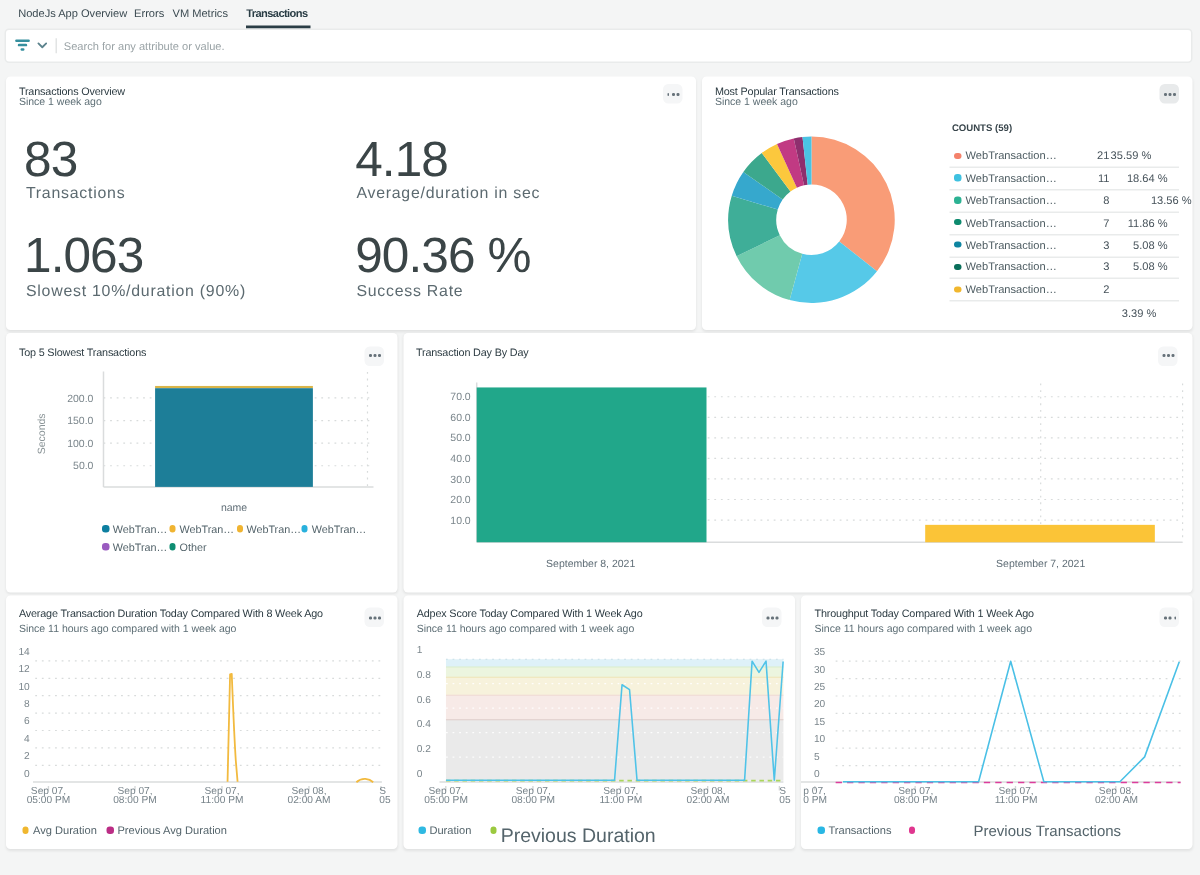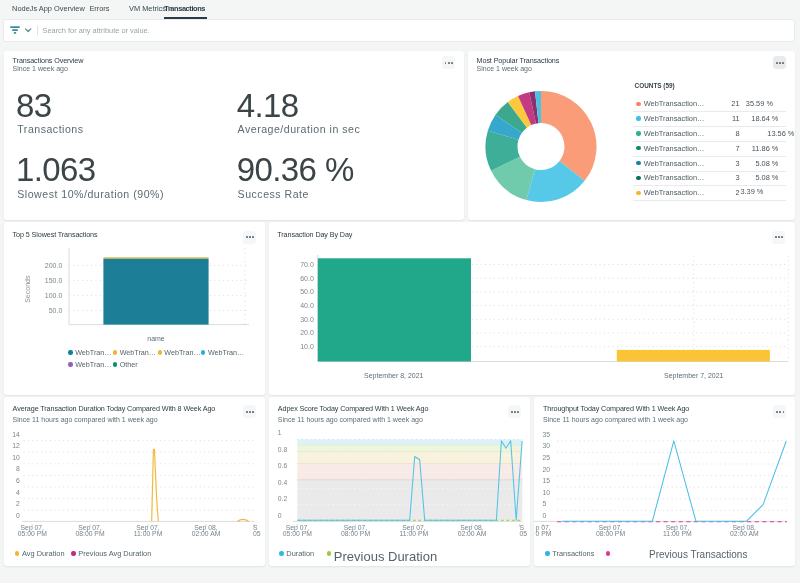--- a/index.html
+++ b/index.html
@@ -6,21 +6,21 @@
 .t{position:absolute;font-size:7.2px;font-weight:normal;color:#2c3b42;line-height:1;letter-spacing:-.1px;white-space:nowrap}
 .s{position:absolute;font-size:7px;color:#5d6e75;line-height:1;white-space:nowrap}
 .n{position:absolute;font-size:33px;color:#3b4547;line-height:1;letter-spacing:-.6px;white-space:nowrap}
 .l{position:absolute;font-size:10.6px;color:#5c6a70;line-height:1;letter-spacing:.5px;white-space:nowrap}
 .xl{position:absolute;font-size:6.8px;color:#77838a;line-height:5.9px;text-align:center;white-space:nowrap}
 svg{position:absolute;left:0;top:0}
 text{font-family:"Liberation Sans",sans-serif}
 </style></head><body>
 <div style="position:absolute;left:12.1px;top:5.2px;font-size:7.4px;color:#3b4a51;line-height:1;white-space:nowrap">NodeJs App Overview</div>
 <div style="position:absolute;left:89.4px;top:5.2px;font-size:7.4px;color:#3b4a51;line-height:1">Errors</div>
-<div style="position:absolute;left:129px;top:5.2px;font-size:7.4px;color:#3b4a51;line-height:1">VM Metrics</div>
+<div style="position:absolute;left:115px;top:5.2px;font-size:7.4px;color:#3b4a51;line-height:1">VM Metrics</div>
 <div style="position:absolute;left:164.2px;top:5.2px;font-size:7.4px;font-weight:bold;letter-spacing:-.4px;color:#2a3d45;line-height:1">Transactions</div>
 <div style="position:absolute;left:163.5px;top:17px;width:43px;height:1.8px;background:#2a3d45"></div>
 <div style="position:absolute;left:3px;top:19.4px;width:792px;height:23px;background:#fff;border:1px solid #e9ebeb;border-radius:3px"></div>
 <svg style="left:3px;top:19.4px" width="50" height="23" viewBox="0 0 50 23">
 <rect x="7.1" y="7.3" width="9.8" height="1.7" rx="0.8" fill="#368f9e"></rect>
 <rect x="8.9" y="10.2" width="6.2" height="1.7" rx="0.8" fill="#368f9e"></rect>
 <rect x="10.7" y="13.1" width="2.6" height="1.7" rx="0.8" fill="#368f9e"></rect>
 <polyline points="22.6,9.9 25.2,12.5 27.8,9.9" fill="none" stroke="#5c838d" stroke-width="1.2" stroke-linecap="round" stroke-linejoin="round"></polyline>
 <line x1="34.5" y1="6.5" x2="34.5" y2="16.5" stroke="#e2e4e4" stroke-width="1"></line>
 </svg>
@@ -63,21 +63,21 @@
     <path d="M12.55,25.64 A55.5,55.5 0 0 1 24.84,12.99 L43.96,38.65 A23.5,23.5 0 0 0 38.76,44.01 Z" fill="#3ca88d"></path>
     <path d="M24.84,12.99 A55.5,55.5 0 0 1 35.00,6.99 L48.26,36.11 A23.5,23.5 0 0 0 43.96,38.65 Z" fill="#fcc83d"></path>
     <path d="M35.00,6.99 A55.5,55.5 0 0 1 46.20,3.27 L53.00,34.54 A23.5,23.5 0 0 0 48.26,36.11 Z" fill="#c13a83"></path>
     <path d="M46.20,3.27 A55.5,55.5 0 0 1 52.01,2.32 L55.47,34.14 A23.5,23.5 0 0 0 53.00,34.54 Z" fill="#8e2f6e"></path>
     <path d="M52.01,2.32 A55.5,55.5 0 0 1 58.00,2.00 L58.00,34.00 A23.5,23.5 0 0 0 55.47,34.14 Z" fill="#4ac3e3"></path>
   </svg>
 <div style="position:absolute;left:634.6px;top:82.8px;font-size:6.4px;font-weight:bold;color:#39464c;line-height:1">COUNTS (59)</div>
 <i style="position:absolute;left:636.3px;top:101.6px;width:4.4px;height:4.4px;border-radius:50%;background:#f4826b;display:block"></i>
 <div style="position:absolute;left:643.7px;top:100.2px;font-size:7.4px;color:#4c5b61;line-height:1;white-space:nowrap">WebTransaction…</div>
 <div style="position:absolute;left:709.6px;top:100.2px;width:30px;font-size:7.4px;color:#46525a;line-height:1;text-align:right">21</div>
-<div style="position:absolute;left:740.4px;top:100.2px;width:38px;font-size:7.4px;color:#46525a;line-height:1;text-align:center">35.59 %</div>
+<div style="position:absolute;left:740.4px;top:100.2px;width:38px;font-size:7.4px;color:#46525a;line-height:1;text-align:left">35.59 %</div>
 <div style="position:absolute;left:632.5px;top:111.2px;width:153.5px;height:1px;background:#e9ebeb"></div>
 <i style="position:absolute;left:636.3px;top:116.4px;width:4.4px;height:4.4px;border-radius:50%;background:#3ec1e0;display:block"></i>
 <div style="position:absolute;left:643.7px;top:115.0px;font-size:7.4px;color:#4c5b61;line-height:1;white-space:nowrap">WebTransaction…</div>
 <div style="position:absolute;left:709.6px;top:115.0px;width:30px;font-size:7.4px;color:#46525a;line-height:1;text-align:right">11</div>
 <div style="position:absolute;left:740.4px;top:115.0px;width:38px;font-size:7.4px;color:#46525a;line-height:1;text-align:right">18.64 %</div>
 <div style="position:absolute;left:632.5px;top:126.0px;width:153.5px;height:1px;background:#e9ebeb"></div>
 <i style="position:absolute;left:636.3px;top:131.3px;width:4.4px;height:4.4px;border-radius:50%;background:#2cb293;display:block"></i>
 <div style="position:absolute;left:643.7px;top:129.9px;font-size:7.4px;color:#4c5b61;line-height:1;white-space:nowrap">WebTransaction…</div>
 <div style="position:absolute;left:709.6px;top:129.9px;width:30px;font-size:7.4px;color:#46525a;line-height:1;text-align:right">8</div>
 <div style="position:absolute;left:740.4px;top:129.9px;width:54px;font-size:7.4px;color:#46525a;line-height:1;text-align:right">13.56 %</div>
@@ -93,21 +93,21 @@
 <div style="position:absolute;left:740.4px;top:159.6px;width:38px;font-size:7.4px;color:#46525a;line-height:1;text-align:right">5.08 %</div>
 <div style="position:absolute;left:632.5px;top:170.6px;width:153.5px;height:1px;background:#e9ebeb"></div>
 <i style="position:absolute;left:636.3px;top:175.8px;width:4.4px;height:4.4px;border-radius:50%;background:#0a6f5b;display:block"></i>
 <div style="position:absolute;left:643.7px;top:174.4px;font-size:7.4px;color:#4c5b61;line-height:1;white-space:nowrap">WebTransaction…</div>
 <div style="position:absolute;left:709.6px;top:174.4px;width:30px;font-size:7.4px;color:#46525a;line-height:1;text-align:right">3</div>
 <div style="position:absolute;left:740.4px;top:174.4px;width:38px;font-size:7.4px;color:#46525a;line-height:1;text-align:right">5.08 %</div>
 <div style="position:absolute;left:632.5px;top:185.4px;width:153.5px;height:1px;background:#e9ebeb"></div>
 <i style="position:absolute;left:636.3px;top:190.6px;width:4.4px;height:4.4px;border-radius:50%;background:#f1b72e;display:block"></i>
 <div style="position:absolute;left:643.7px;top:189.2px;font-size:7.4px;color:#4c5b61;line-height:1;white-space:nowrap">WebTransaction…</div>
 <div style="position:absolute;left:709.6px;top:189.2px;width:30px;font-size:7.4px;color:#46525a;line-height:1;text-align:right">2</div>
-<div style="position:absolute;left:740.4px;top:188px;width:38px;font-size:7.4px;color:#46525a;line-height:1;text-align:left">3.39 %</div>
+<div style="position:absolute;left:740.4px;top:205px;width:38px;font-size:7.4px;color:#46525a;line-height:1;text-align:center">3.39 %</div>
 <div style="position:absolute;left:632.5px;top:200.2px;width:153.5px;height:1px;background:#e9ebeb"></div>
 <div class="t" style="left:12.6px;top:231.10000000000002px">Top 5 Slowest Transactions</div>
 <div style="position:absolute;left:243px;top:230.5px;width:13px;height:13px;border-radius:3.5px;background:#f5f6f7;">
     <i style="position:absolute;left:3.0px;top:5.9px;width:1.7px;height:1.7px;border-radius:50%;background:#67727a;display:block"></i>
     <i style="position:absolute;left:6.1px;top:5.9px;width:1.7px;height:1.7px;border-radius:50%;background:#67727a;display:block"></i>
     <i style="position:absolute;left:9.2px;top:5.9px;width:1.7px;height:1.7px;border-radius:50%;background:#67727a;display:block"></i>
   </div>
 <svg style="left:4px;top:222.3px" width="260.7" height="172.3" viewBox="0 0 260.7 172.3">
 <text transform="translate(26,67.2) rotate(-90)" text-anchor="middle" font-size="7" fill="#8a9497">Seconds</text>
 <line x1="65" y1="43.3" x2="245" y2="43.3" stroke="#d8dbdb" stroke-width="0.8" stroke-dasharray="1.2 3.2"></line>

